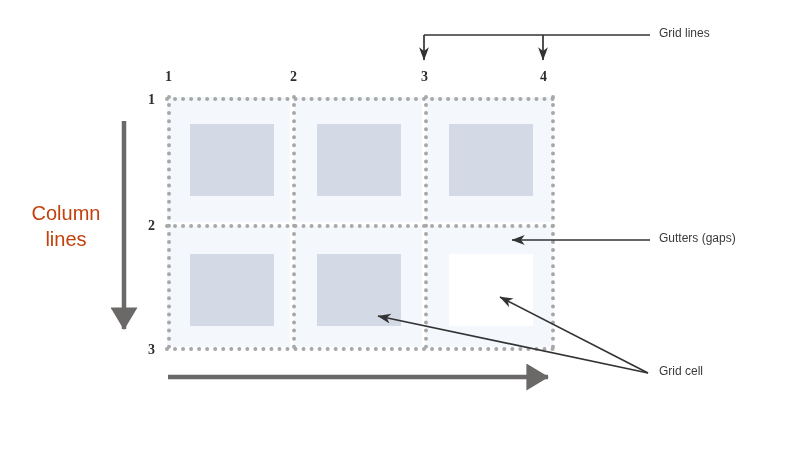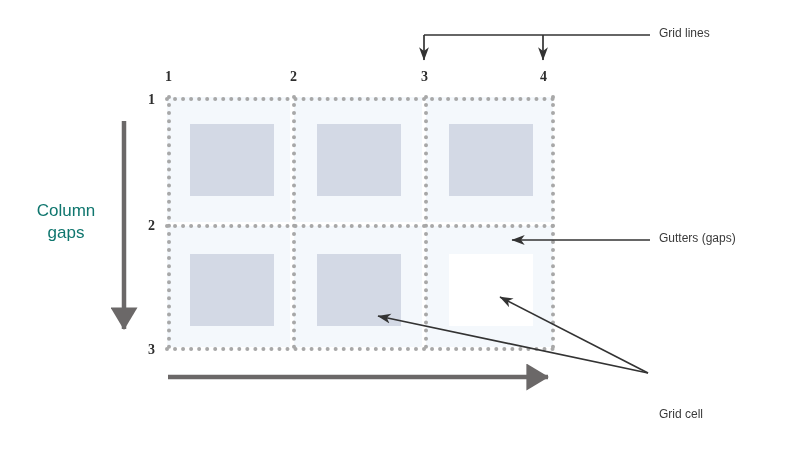--- a/index.html
+++ b/index.html
@@ -73,22 +73,22 @@
   }
   .callout-label {
     position: absolute;
     font-size: 12px;
     color: #3a3a3a;
     line-height: 1.25;
     white-space: nowrap;
   }
   .axis-label {
     position: absolute;
-    font-size: 17px;
-    color: #0f766e;
+    font-size: 20px;
+    color: #c2410c;
     line-height: 1.3;
     text-align: center;
   }
 </style>
 </head>
 <body>
 
 <div id="stage">
 
   <div class="grid-container">
@@ -145,21 +145,21 @@
   <div class="axis-num" style="left:290px; top:70px;">2</div>
   <div class="axis-num" style="left:421px; top:70px;">3</div>
   <div class="axis-num" style="left:540px; top:70px;">4</div>
 
   <div class="axis-num" style="left:148px; top:93px;">1</div>
   <div class="axis-num" style="left:148px; top:219px;">2</div>
   <div class="axis-num" style="left:148px; top:343px;">3</div>
 
   <div class="axis-label" style="left:18px; top:200px; width:96px;">
     <div>Column</div>
-    <div>gaps</div>
+    <div>lines</div>
   </div>
 
 
   <div class="callout-label" style="left:659px; top:26px;">Grid lines</div>
   <div class="callout-label" style="left:659px; top:231px;">Gutters (gaps)</div>
-  <div class="callout-label" style="left:659px; top:364px;margin-top:43px;">Grid cell</div>
+  <div class="callout-label" style="left:659px; top:364px;">Grid cell</div>
 
 </div>
 
 </body></html>

